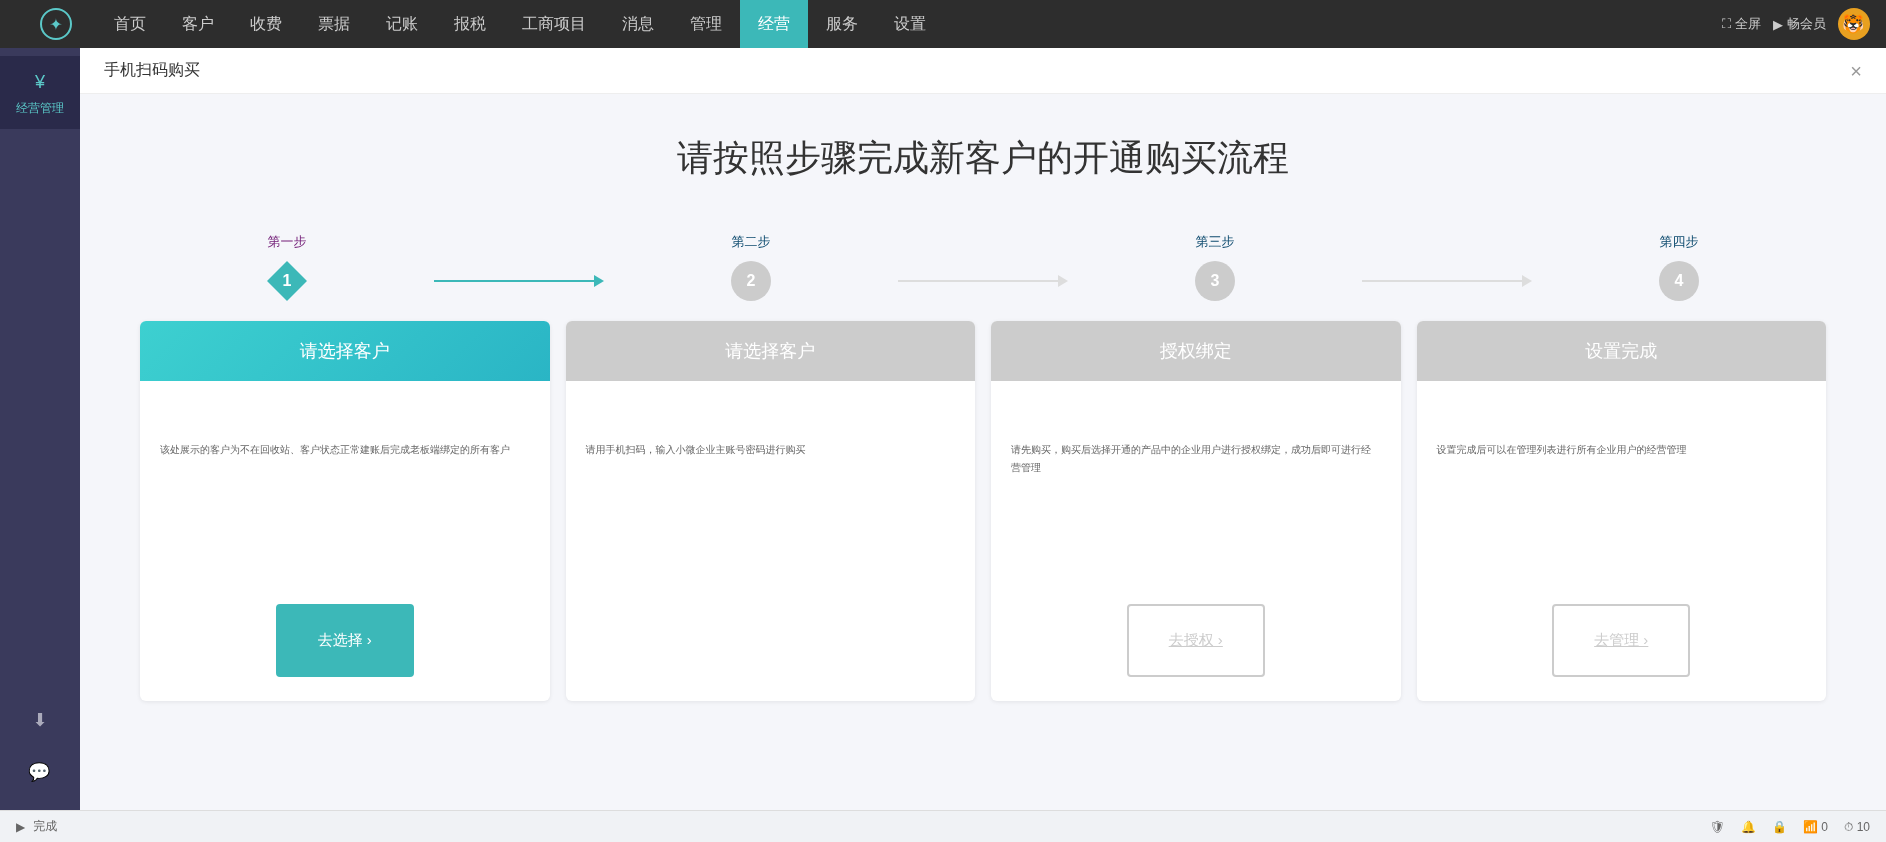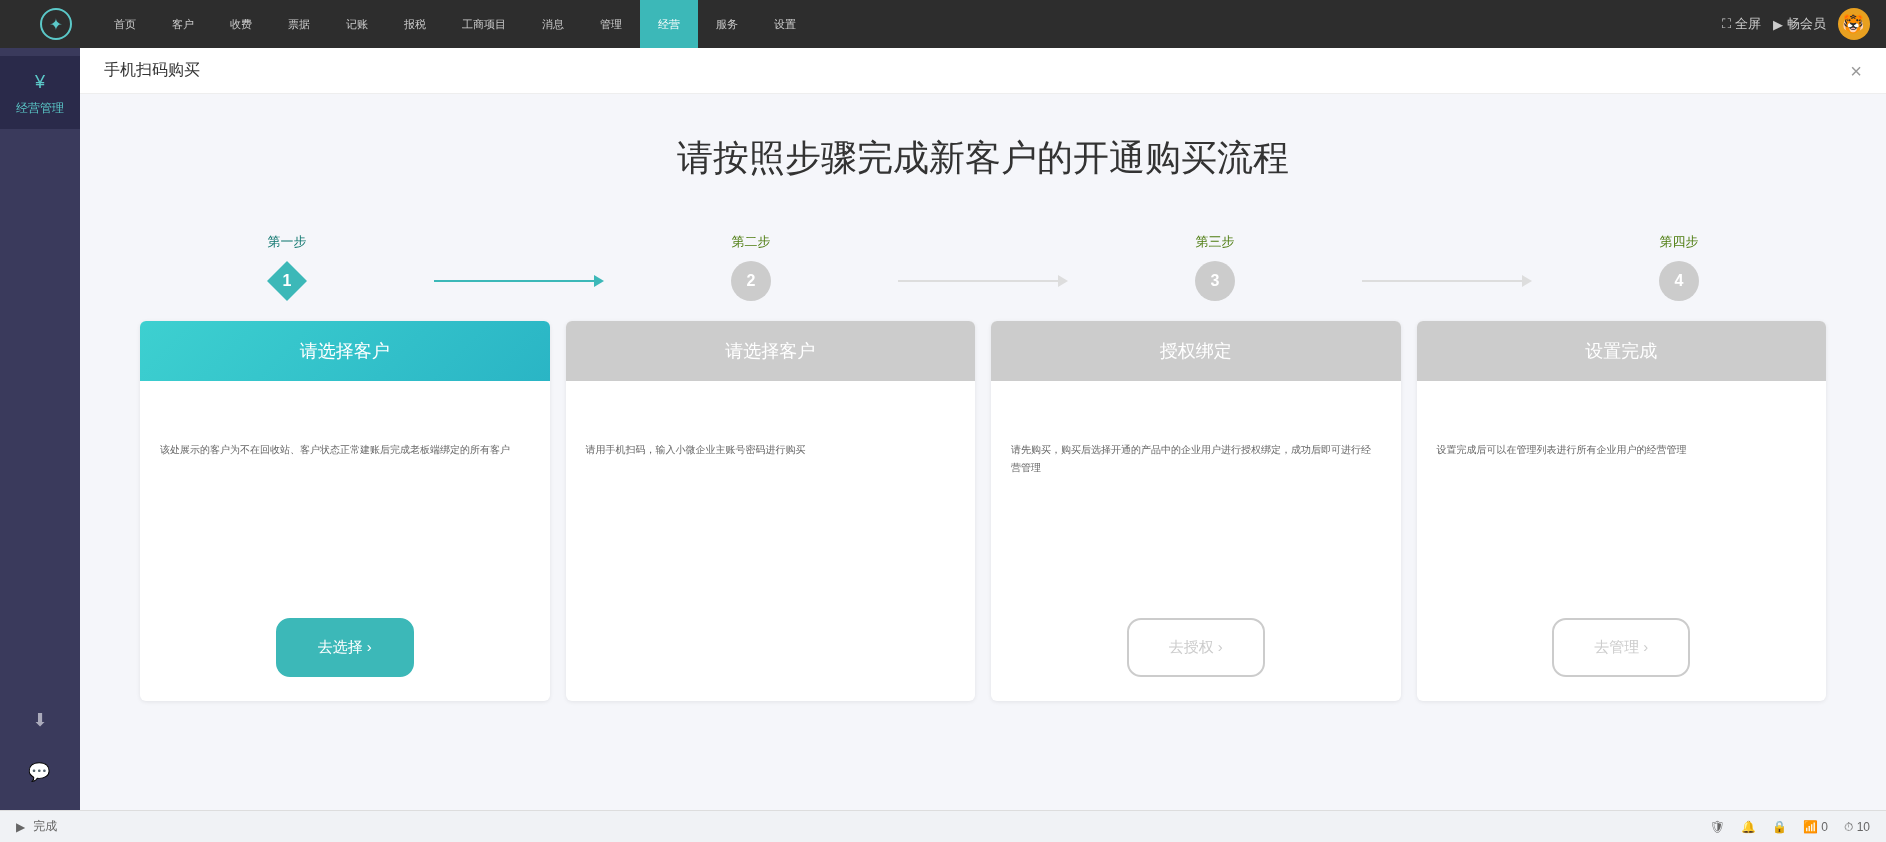--- a/index.html
+++ b/index.html
@@ -27,21 +27,21 @@
       display: flex; align-items: center; justify-content: center;
       color: #5bc8c8; font-size: 16px;
     }
     .nav-items {
       display: flex;
       flex: 1;
       align-items: center;
     }
     .nav-item {
       color: #ccc;
-      font-size: 11px;
+      font-size: 16px;
       padding: 0 18px;
       height: 48px;
       display: flex;
       align-items: center;
       cursor: pointer;
     }
     .nav-item.active {
       background: #3cb8b8;
       color: #fff;
       border-radius: 0;
@@ -164,24 +164,24 @@
     }
     .step-group {
       flex: 1;
       display: flex;
       flex-direction: column;
       align-items: center;
       position: relative;
     }
     .step-label {
       font-size: 13px;
-      color: #4d7c0f;
+      color: #0c4a6e;
       margin-bottom: 10px;
     }
-    .step-label.active { color: #0f766e; }
+    .step-label.active { color: #701a75; }
     .step-circle {
       width: 40px; height: 40px;
       border-radius: 50%;
       background: #ccc;
       color: #fff;
       display: flex; align-items: center; justify-content: center;
       font-size: 16px;
       font-weight: bold;
       z-index: 2;
     }
@@ -247,38 +247,39 @@
     }
     .card-footer {
       padding: 0 20px 24px;
       display: flex;
       justify-content: center;
     }
     .card-btn {
       border: 2px solid #3cb8b8;
       background: #fff;
       color: #3cb8b8;
-      border-radius: 14px;
-      padding: 18px 40px;
+      border-radius: 4px;
+      padding: 25px 40px;
       font-size: 15px;
       cursor: pointer;
       display: flex;
       align-items: center;
       gap: 6px;
       text-align: center;
     }
     .card-btn.primary {
       background: #3cb8b8;
       color: #fff;
       border-color: #3cb8b8;
     }
     .card-btn.disabled {
       border-color: #ccc;
       color: #ccc;
       cursor: default;
+      text-decoration: underline;
     }
 
     
     .status-bar {
       height: 32px;
       background: #f0f2f5;
       border-top: 1px solid #ddd;
       display: flex;
       align-items: center;
       padding: 0 16px;

